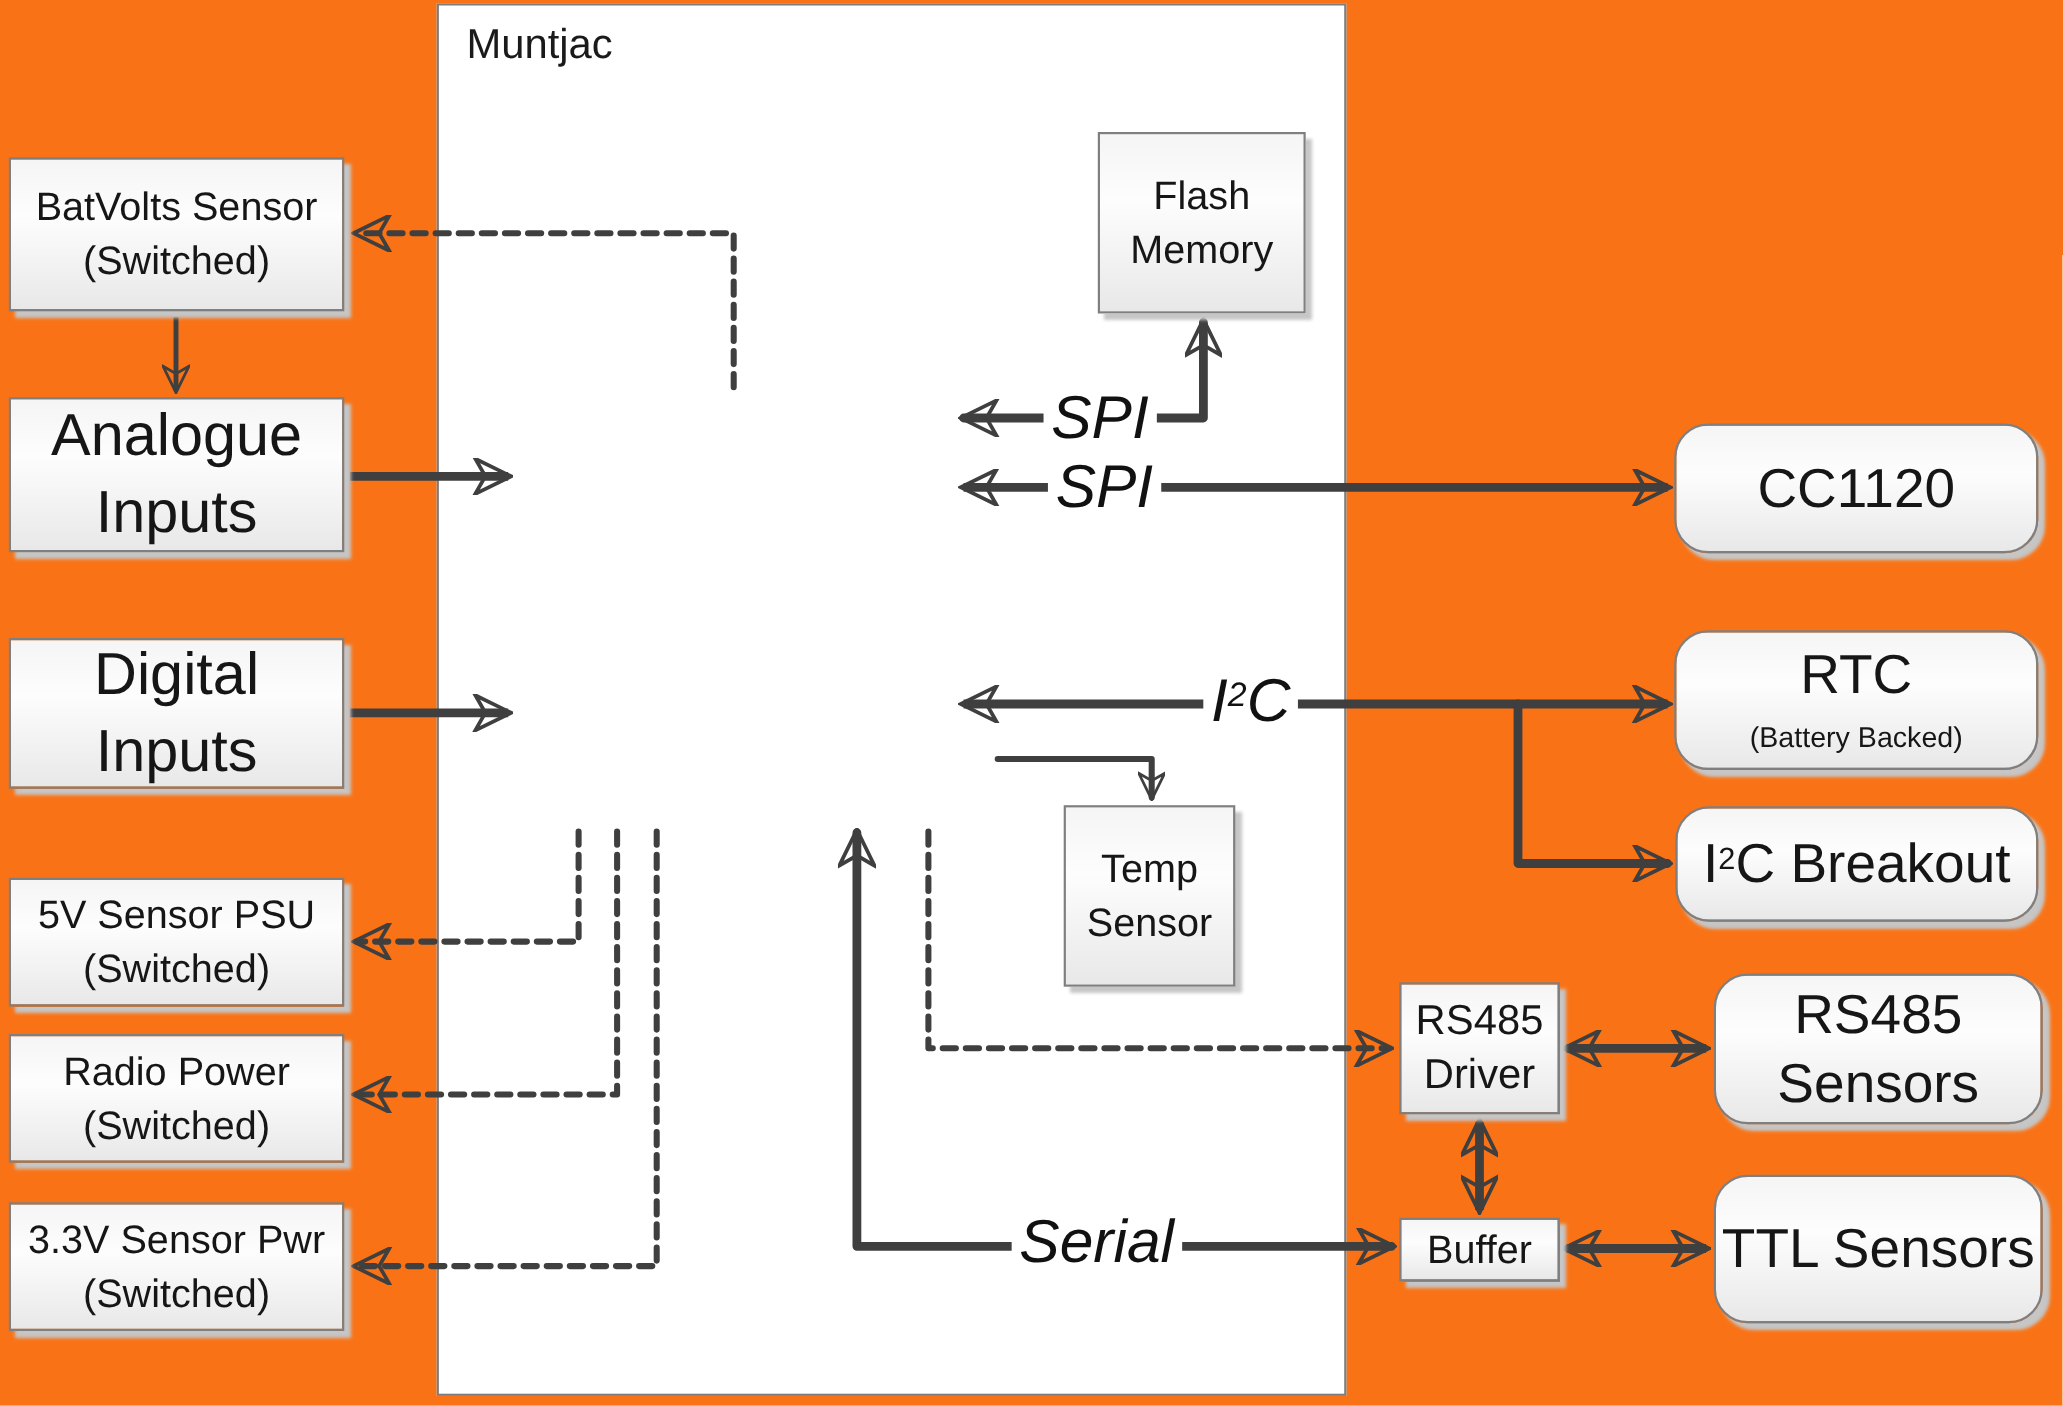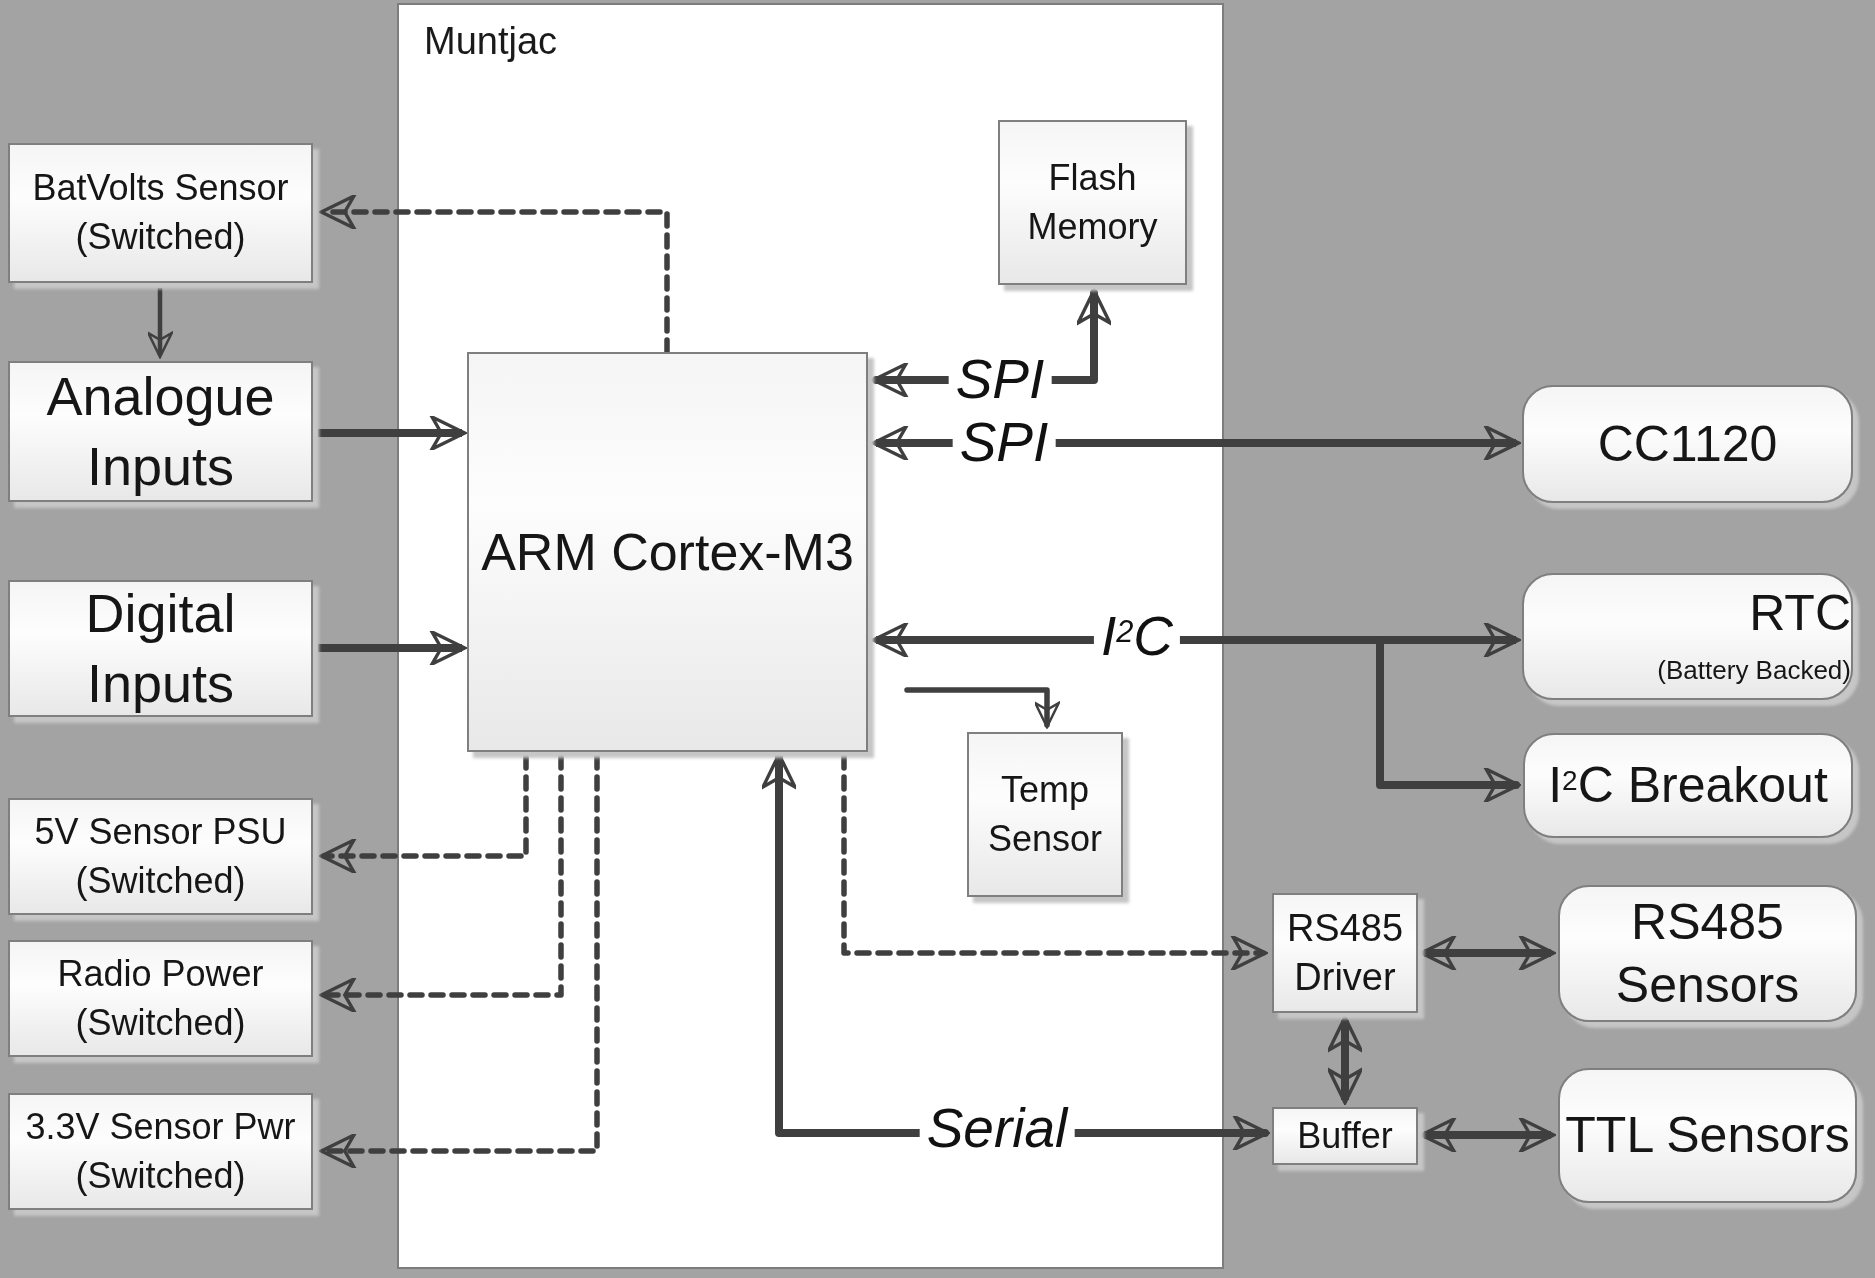--- a/index.html
+++ b/index.html
@@ -1,17 +1,17 @@
 <!DOCTYPE html>
 <html><head>
 <meta charset="utf-8">
 <style>
   html,body{margin:0;padding:0;background:#ffffff;}
   #canvas{
-    position:relative;width:1875px;height:1278px;background:#a3a3a3;overflow:hidden;
+    position:relative;width:1875px;height:1278px;background:#f97316;overflow:hidden;
     font-family:"Liberation Sans","DejaVu Sans",sans-serif;color:#161616;
   }
   
   #muntjac{
     position:absolute;left:397px;top:3px;width:823px;height:1262px;
     border:2px solid #7d7d7d;background:#ffffff;z-index:1;
   }
   #muntjac-label{
     position:absolute;left:424px;top:20px;font-size:38px;color:#1a1a1a;z-index:5;
   }
@@ -108,39 +108,36 @@
   <div class="node fs-sm" style="left:8px;top:940px;width:301px;height:113px;">
     <span>Radio Power</span>
     <span>(Switched)</span>
   </div>
 
   <div class="node fs-sm" style="left:8px;top:1093px;width:301px;height:113px;">
     <span>3.3V Sensor Pwr</span>
     <span>(Switched)</span>
   </div>
 
-  <div class="node fs-xl" style="left:467px;top:352px;width:397px;height:396px;">
-    <span>ARM Cortex-M3</span>
-  </div>
 
   <div class="node fs-sm" style="left:998px;top:120px;width:185px;height:161px;">
     <span>Flash</span>
     <span>Memory</span>
   </div>
 
   <div class="node fs-sm" style="left:967px;top:732px;width:152px;height:161px;">
     <span>Temp</span>
     <span>Sensor</span>
   </div>
 
   <div class="node fs-rt" style="left:1522px;top:385px;width:327px;height:114px;">
     <span>CC1120</span>
   </div>
 
-  <div class="node fs-rt" style="left:1522px;top:573px;width:327px;height:123px;align-items:flex-end;">
+  <div class="node fs-rt" style="left:1522px;top:573px;width:327px;height:123px;">
     <span>RTC</span>
     <span class="sub-sm">(Battery Backed)</span>
   </div>
 
   <div class="node fs-rt" style="left:1523px;top:733px;width:326px;height:101px;">
     <span class="nowrap"><span>I</span><span class="sup">2</span><span>C Breakout</span></span>
   </div>
 
   <div class="node fs-md" style="left:1272px;top:893px;width:142px;height:116px;">
     <span>RS485</span>

